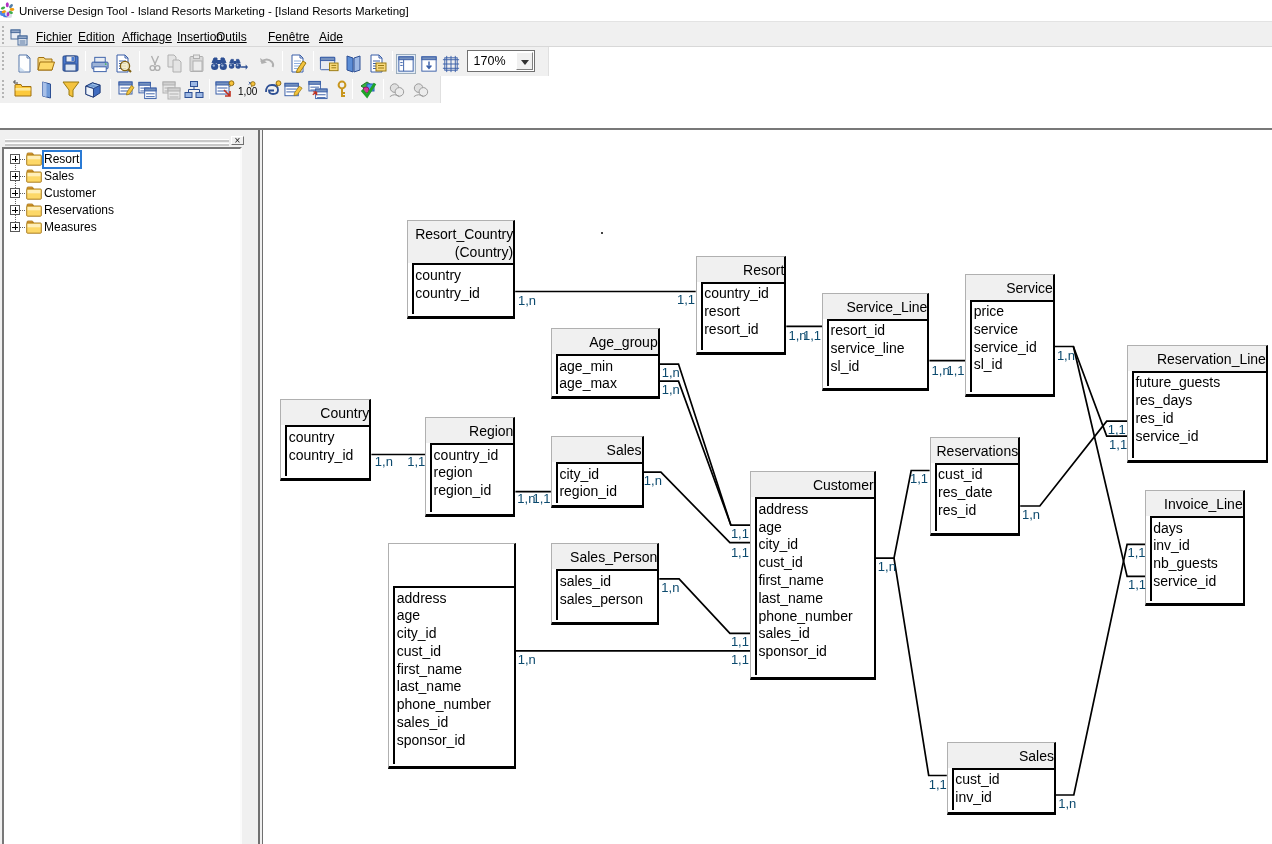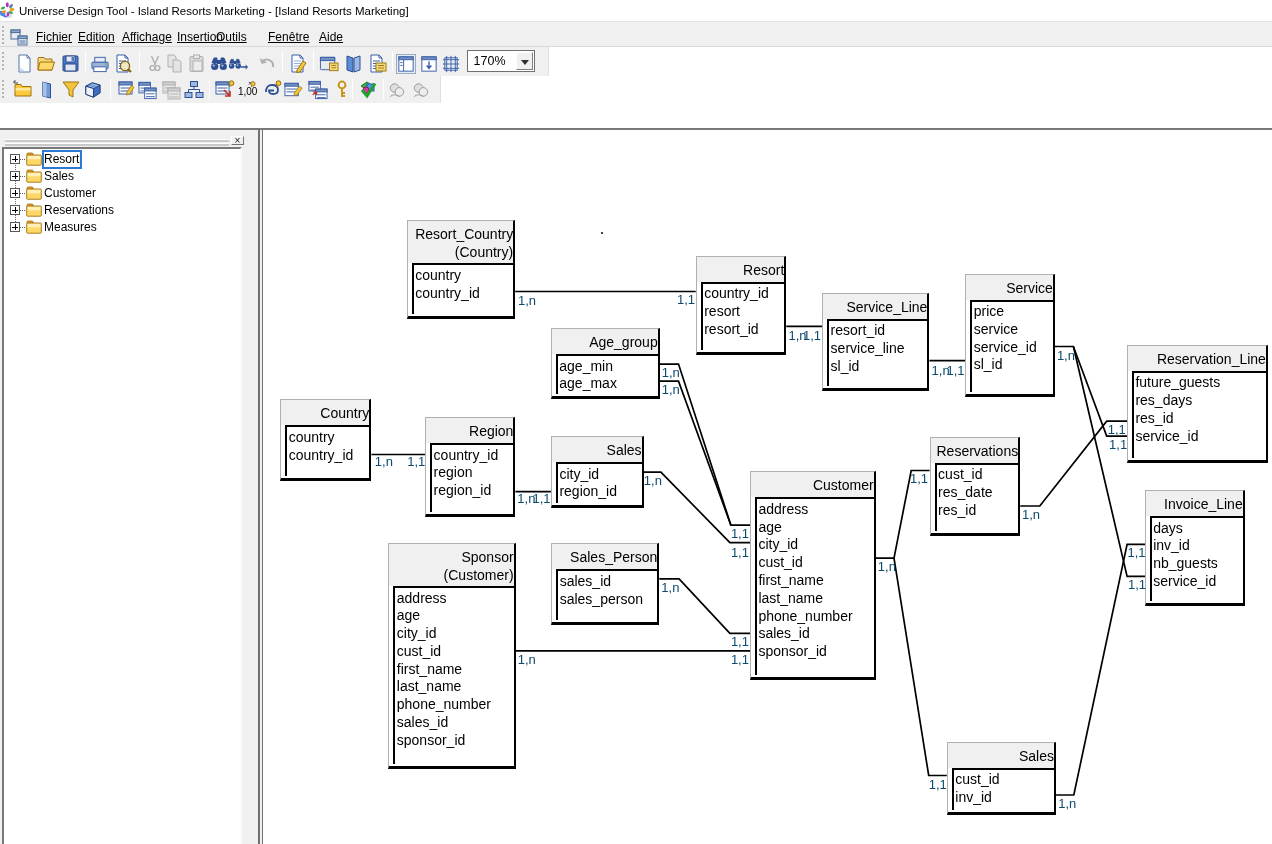--- a/index.html
+++ b/index.html
@@ -486,21 +486,20 @@
         </div>
 <div class="tb" style="left:929.6px;top:306.7px;width:90.6px;height:98.9px">
           <div class="hd">Reservations</div>
           <div class="bd bd1">cust_id<br>res_date<br>res_id</div>
         </div>
 <div class="tb" style="left:1144.7px;top:360px;width:100px;height:115.6px">
           <div class="hd">Invoice_Line</div>
           <div class="bd bd1">days<br>inv_id<br>nb_guests<br>service_id</div>
         </div>
 <div class="tb" style="left:388.3px;top:413px;width:127.3px;height:225.7px">
-          <div class="hd hd2">Sponsor<br>(Customer)</div>
           <div class="bd bd2">address<br>age<br>city_id<br>cust_id<br>first_name<br>last_name<br>phone_number<br>sales_id<br>sponsor_id</div>
         </div>
 <div class="tb" style="left:551.2px;top:413.3px;width:108.1px;height:81.5px">
           <div class="hd">Sales_Person</div>
           <div class="bd bd1">sales_id<br>sales_person</div>
         </div>
 <div class="tb" style="left:946.8px;top:611.5px;width:109.2px;height:73.5px">
           <div class="hd">Sales</div>
           <div class="bd bd1">cust_id<br>inv_id</div>
         </div>

